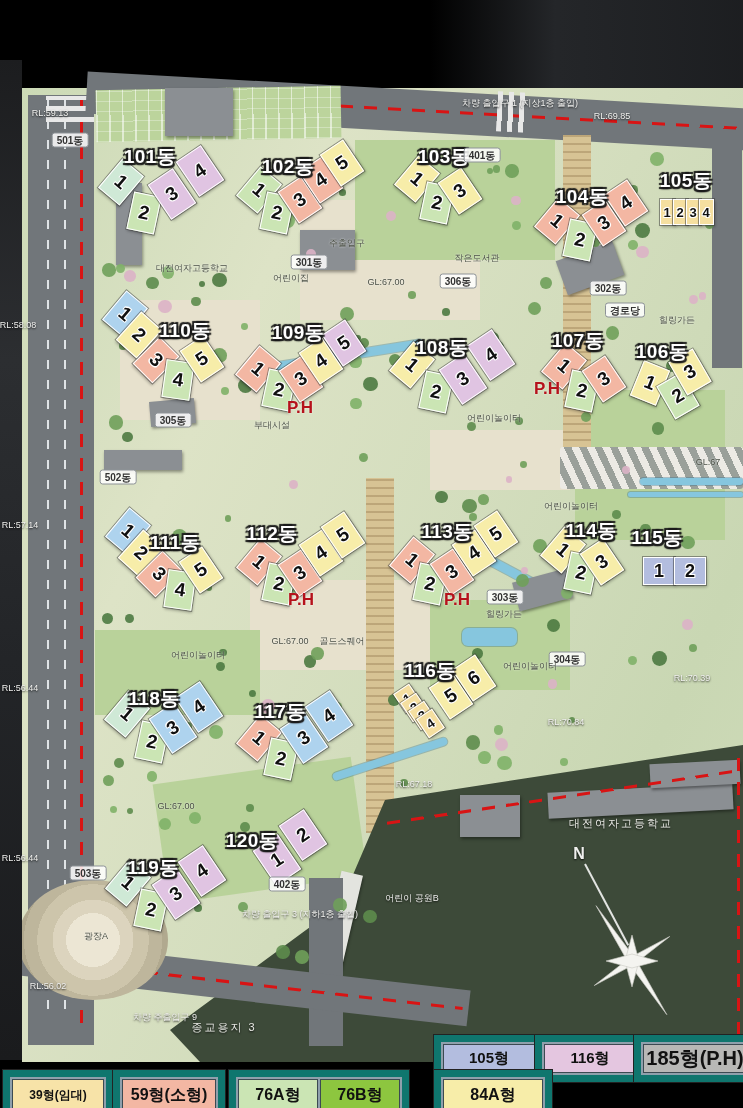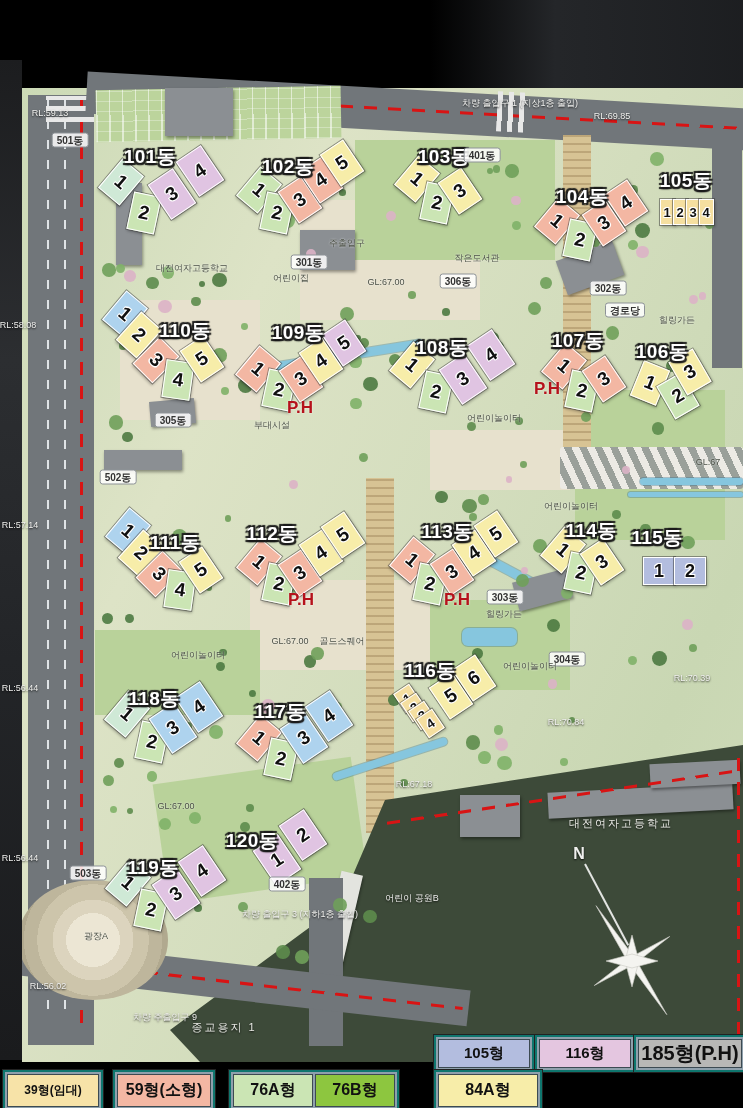--- a/index.html
+++ b/index.html
@@ -40,21 +40,21 @@
       text-shadow:0 0 2px rgba(255,255,255,.8);}
   .lbl{position:absolute;transform:translate(-50%,-50%);z-index:6;white-space:nowrap;}
   .lbl-badge{background:rgba(255,255,255,.85);border:1px solid #8d9297;border-radius:3px;color:#333;
       font-size:10px;padding:0 4px;line-height:13px;font-weight:bold;}
   .lbl-small{color:#4a4f45;font-size:9px;text-shadow:0 0 2px rgba(255,255,255,.9);}
   .lbl-white{color:#f0f0ee;font-size:9px;text-shadow:0 1px 2px rgba(0,0,0,.8);}
   .lbl-white-big{color:#e8e9e4;font-size:11px;letter-spacing:2px;text-shadow:0 1px 2px rgba(0,0,0,.8);}
   .banner{position:absolute;left:213px;top:448px;width:344px;height:33px;background:#1a8a12;z-index:8;
       display:flex;align-items:center;justify-content:center;box-shadow:0 1px 4px rgba(0,0,0,.4);}
   .banner span{color:#f2c400;font-weight:bold;font-size:24px;letter-spacing:-0.5px;white-space:nowrap;}
-  .legend-group{position:absolute;display:flex;z-index:9;background:#8fa0ac;border:2px solid #0f766e;
+  .legend-group{position:absolute;display:flex;z-index:9;background:#8fa0ac;border:7px solid #0f766e;
       padding:2px;gap:2px;box-shadow:0 0 0 1px #222;}
   .legend-cell{display:flex;align-items:center;justify-content:center;border:1px solid #3c4a52;
       font-weight:bold;color:#111;}
   .compass{position:absolute;z-index:4;}
   .needle{position:absolute;left:584px;top:864px;width:2px;height:92px;background:rgba(255,255,255,.85);
       transform-origin:top center;transform:rotate(-28deg);z-index:4;}
 </style>
 </head>
 <body>
 
@@ -406,21 +406,21 @@
       <div class="lbl lbl-white" style="left: 20px; top: 858px;">RL:56.44</div>
       <div class="lbl lbl-white" style="left: 692px; top: 678px;">RL:70.39</div>
       <div class="lbl lbl-white" style="left: 566px; top: 722px;">RL:70.84</div>
       <div class="lbl lbl-white" style="left: 414px; top: 784px;">RL:67.18</div>
       <div class="lbl lbl-white" style="left: 48px; top: 986px;">RL:56.02</div>
       <div class="lbl lbl-white" style="left: 520px; top: 103px;">차량 출입구 1 (지상1층 출입)</div>
       <div class="lbl lbl-white" style="left: 300px; top: 914px;">차량 출입구 3 (지하1층 출입)</div>
       <div class="lbl lbl-white" style="left: 165px; top: 1017px;">차량 주출입구 9</div>
       <div class="lbl lbl-white" style="left: 412px; top: 898px;">어린이 공원B</div>
       <div class="lbl lbl-white-big" style="left: 621px; top: 823px;">대전여자고등학교</div>
-      <div class="lbl lbl-white-big" style="left: 224px; top: 1027px;">종교용지 1</div>
+      <div class="lbl lbl-white-big" style="left: 224px; top: 1027px;">종교용지 3</div>
     </div>
 
 
   <div id="legend">
       <div class="legend-group" style="left: 434px; top: 1035px;">
         <div class="legend-cell" style="width: 90px; height: 27px; background: rgb(179, 189, 223); font-size: 15px;">105형</div>
       </div>
       <div class="legend-group" style="left: 535px; top: 1035px;">
         <div class="legend-cell" style="width: 90px; height: 27px; background: rgb(228, 198, 224); font-size: 15px;">116형</div>
       </div>

